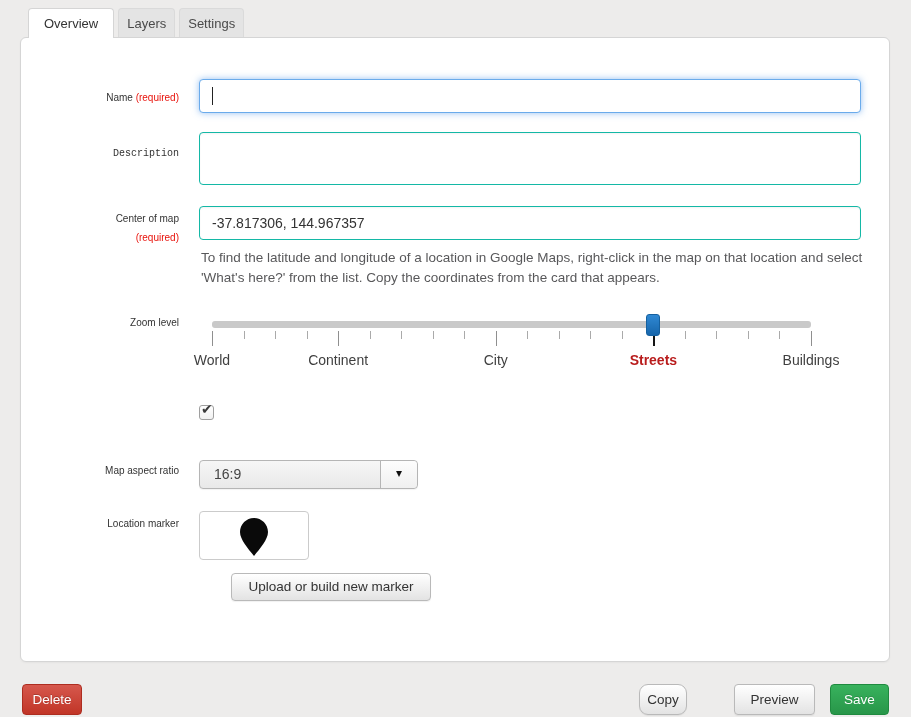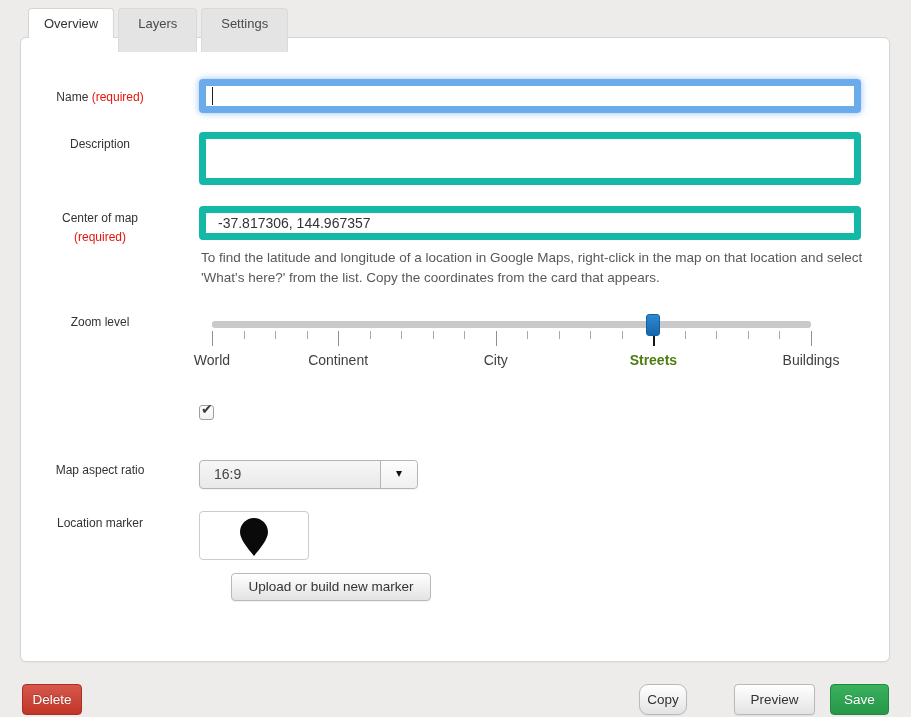--- a/index.html
+++ b/index.html
@@ -7,47 +7,47 @@
   body {
     background: #edeceb;
     font-family: "Liberation Sans", sans-serif;
     color: #333;
     position: relative;
   }
 
   
   .tabs { position: absolute; left: 28px; top: 8px; display: flex; gap: 4px; z-index: 3; align-items: flex-start; }
   .tab {
-    height: 44px; line-height: 29px; padding: 0 19px;
+    height: 29px; line-height: 29px; padding: 0 8px;
     font-size: 13px; color: #4a4a4a; cursor: default;
     background: #e4e4e4; border: 1px solid #dadada; border-bottom: none;
     border-radius: 4px 4px 0 0;
   }
   .tab.active {
     height: 30px; background: #fff; color: #333;
     border: 1px solid #d5d5d5; border-bottom: none;
     padding: 0 15px;
   }
 
   
   .panel {
     position: absolute; left: 20px; top: 37px; width: 870px; height: 625px;
     background: #fff; border: 1px solid #d5d5d5; border-radius: 6px;
     box-shadow: 0 1px 2px rgba(0,0,0,.04); z-index: 1;
   }
   .field-label {
-    position: absolute; left: 0; width: 158px; text-align: center;
-    font-size: 12px; color: #333; line-height: 19px;
+    position: absolute; left: 0; width: 158px; text-align: right;
+    font-size: 10px; color: #333; line-height: 19px;
   }
   .required { color: #e8130c; }
   .required-line { display: block; }
 
   input.text, textarea.text {
     position: absolute; left: 178px; width: 662px;
-    border: 7px solid #14b8a6; border-radius: 4px;
+    border: 1px solid #14b8a6; border-radius: 4px;
     font-family: "Liberation Sans", sans-serif; font-size: 14px; color: #333;
     padding: 0 12px; background: #fff; outline: none;
     box-shadow: inset 0 1px 2px rgba(0,0,0,.05);
   }
   #name-input { top: 41px; height: 34px; border-color: #6aabeb; box-shadow: 0 0 7px rgba(96,160,235,.65); }
   .caret { position: absolute; left: 191px; top: 49px; width: 1px; height: 18px; background: #222; }
   #description-input { top: 94px; height: 53px; padding-top: 7px; resize: none; }
   #center-input { top: 168px; height: 34px; }
 
   .help-text {
@@ -63,21 +63,21 @@
     background: linear-gradient(#2f88d3, #1766ab); border: 1px solid #15609f;
     border-radius: 3px; transform: translateX(-50%); cursor: pointer; z-index: 2;
   }
   .tick { position: absolute; top: 10px; width: 1px; height: 8px; background: #aaaaaa; }
   .tick.major { height: 15px; background: #8f8f8f; }
   .tick.sel { background: #151515; width: 2px; }
   .stop-label {
     position: absolute; top: 31px; transform: translateX(-50%);
     font-size: 14px; color: #3f3f3f; white-space: nowrap;
   }
-  .stop-label.sel { font-weight: bold; color: #4d7c0f; }
+  .stop-label.sel { font-weight: bold; color: #b91c1c; }
 
   
   .checkbox {
     position: absolute; left: 178px; top: 367px; width: 15px; height: 15px;
     border: 1px solid #9f9f9f; border-radius: 3px;
     background: linear-gradient(#ffffff, #f1f1f1); cursor: pointer;
   }
   .checkbox .mark { display: none; position: absolute; left: 1px; top: -5px; font-size: 14px; color: #3a3a3a; }
   .checkbox.checked .mark { display: block; }
 
@@ -143,21 +143,21 @@
 
 <div class="panel">
 
   <div class="field-label" style="top:50px;">
     <span>Name</span>
     <span class="required">(required)</span>
   </div>
   <input class="text" id="name-input" type="text" value="" style="">
   <div class="caret"></div>
 
-  <div class="field-label" style="top:97px;">Description</div>
+  <div class="field-label" style="top:106px;font-family:Liberation Mono, monospace;">Description</div>
   <textarea class="text" id="description-input" style=""></textarea>
 
   <div class="field-label" style="top:171px;">
     <span>Center of map</span>
     <span class="required required-line">(required)</span>
   </div>
   <input class="text" id="center-input" type="text" value="-37.817306, 144.967357" style="">
   <div class="help-text">To find the latitude and longitude of a location in Google Maps, right-click in the map on that location and select 'What's here?' from the list. Copy the coordinates from the card that appears.</div>
 
   <div class="field-label" style="top:275px;">Zoom level</div>

